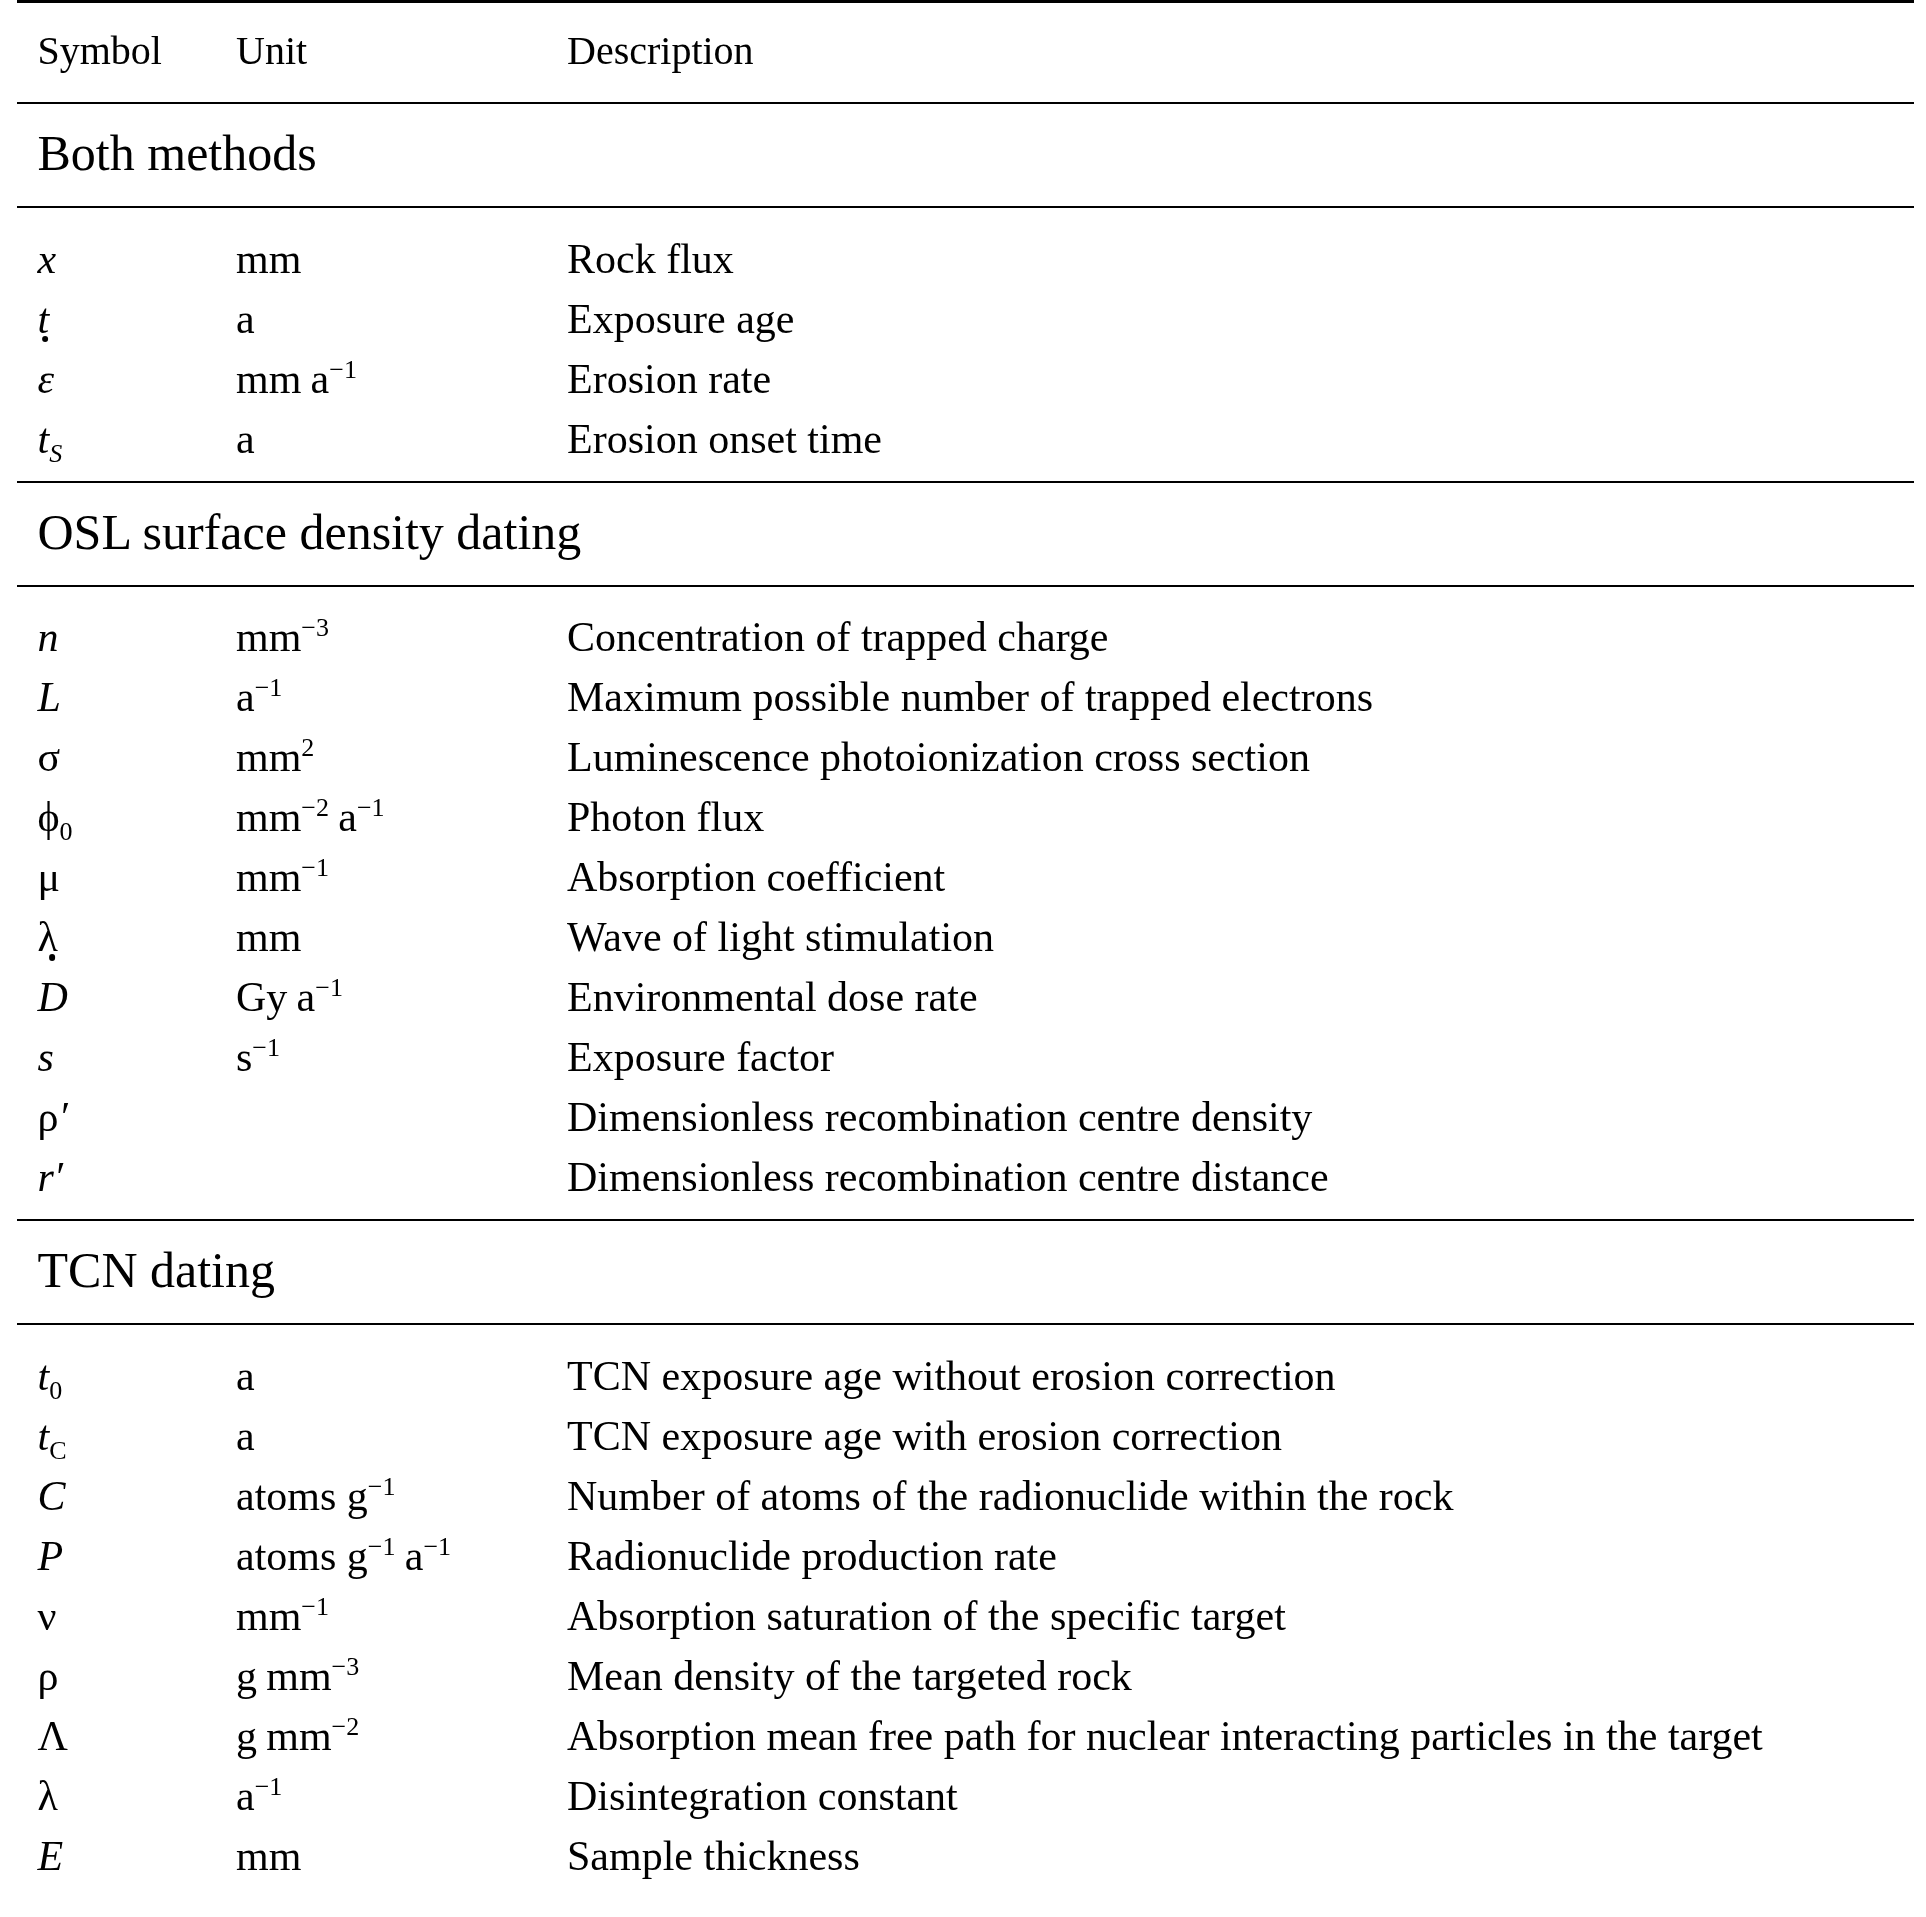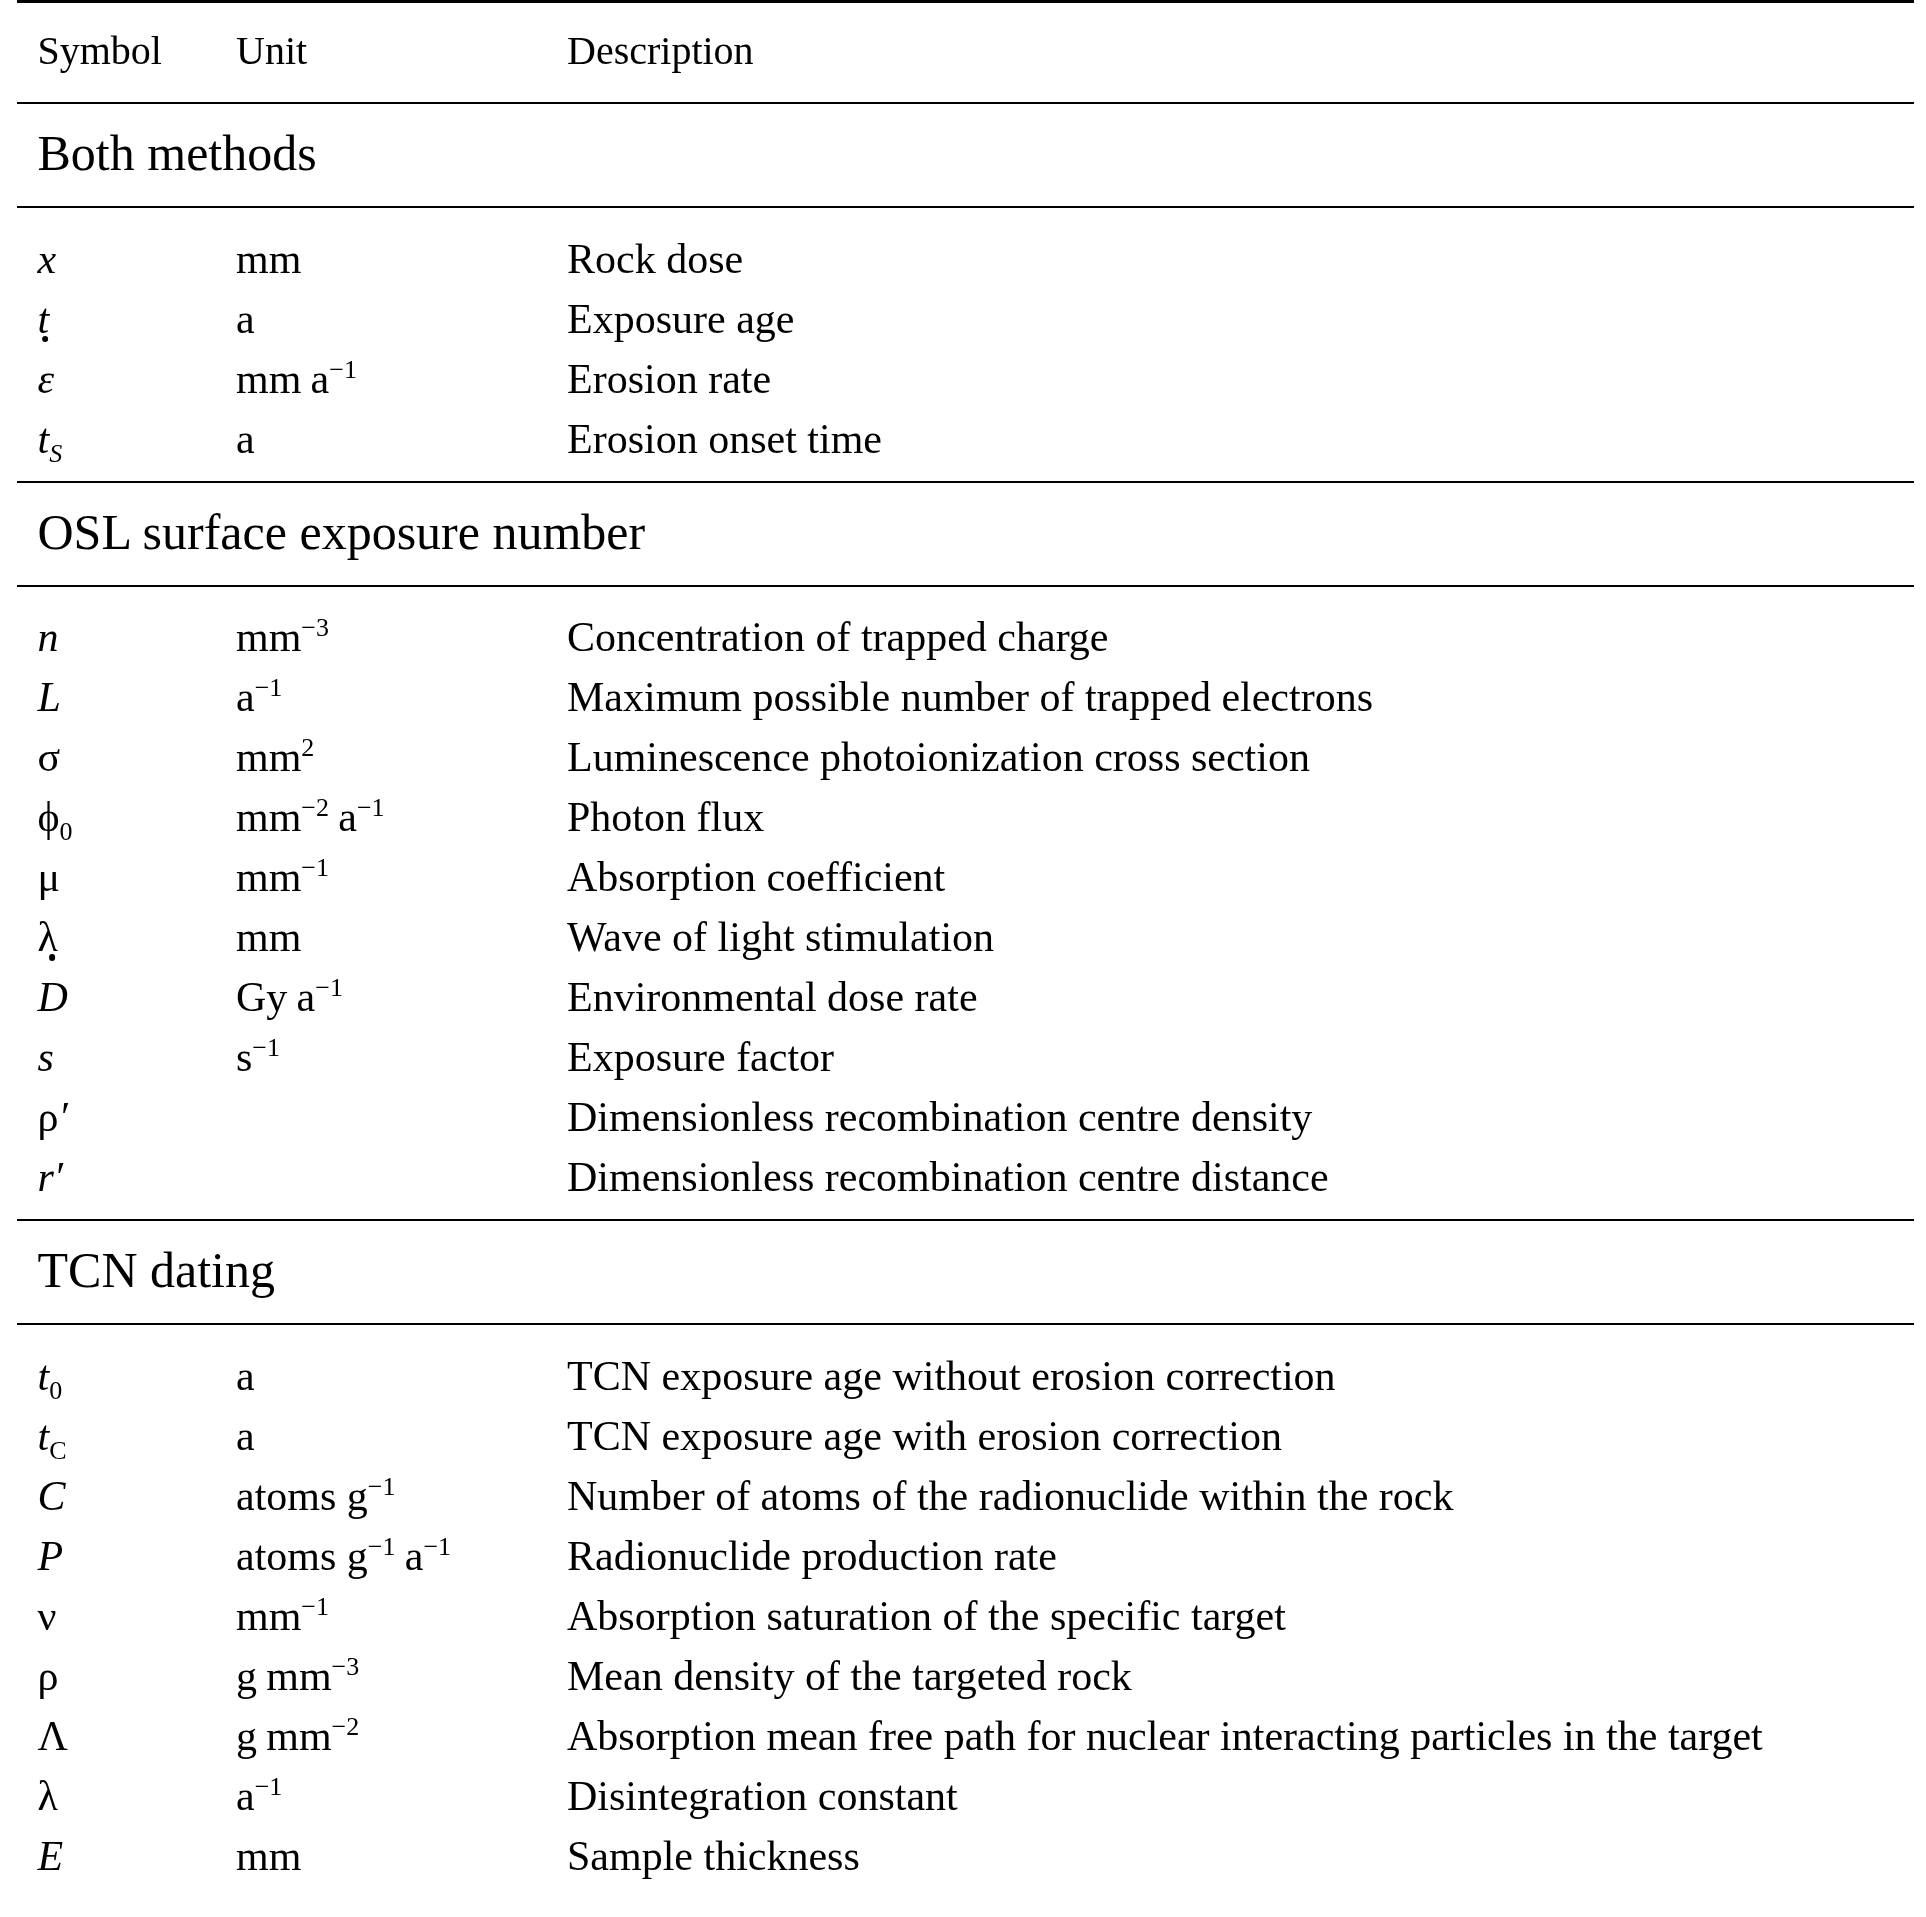--- a/index.html
+++ b/index.html
@@ -119,42 +119,42 @@
     <tbody>
       <tr class="section-row rule-mid">
         <td colspan="3">Both methods</td>
       </tr>
     </tbody>
 
     <tbody class="body-group">
       <tr class="rule-mid">
         <td class="sym"><span class="ital">x</span></td>
         <td class="unit">mm</td>
-        <td class="desc">Rock dose</td>
+        <td class="desc">Rock flux</td>
       </tr>
       <tr>
         <td class="sym"><span class="ital">t</span></td>
         <td class="unit">a</td>
         <td class="desc">Exposure age</td>
       </tr>
       <tr>
         <td class="sym"><span class="dot-acc"><span class="dot"></span><span class="ital">ε</span></span></td>
         <td class="unit">mm<span class="nbhalf"></span>a<sup>−1</sup></td>
         <td class="desc">Erosion rate</td>
       </tr>
       <tr>
         <td class="sym"><span class="ital">t</span><sub class="ital">S</sub></td>
         <td class="unit">a</td>
         <td class="desc">Erosion onset time</td>
       </tr>
     </tbody>
 
     <tbody>
       <tr class="section-row rule-mid">
-        <td colspan="3">OSL surface exposure number</td>
+        <td colspan="3">OSL surface density dating</td>
       </tr>
     </tbody>
 
     <tbody class="body-group">
       <tr class="rule-mid">
         <td class="sym"><span class="ital">n</span></td>
         <td class="unit">mm<sup>−3</sup></td>
         <td class="desc">Concentration of trapped charge</td>
       </tr>
       <tr>

